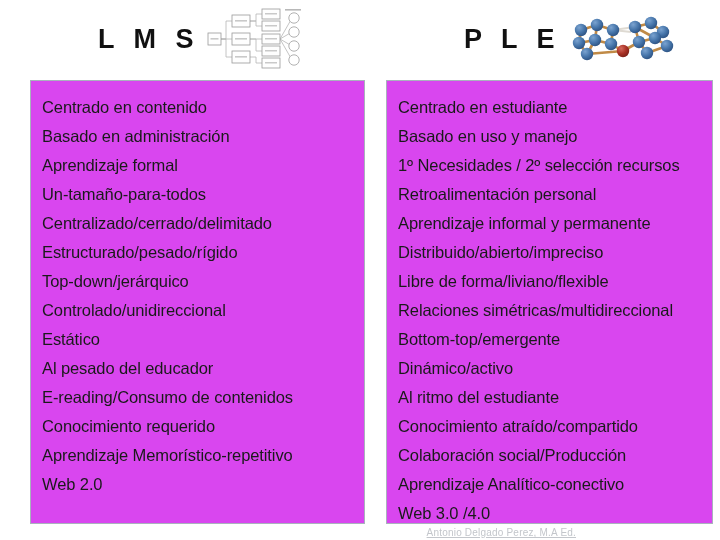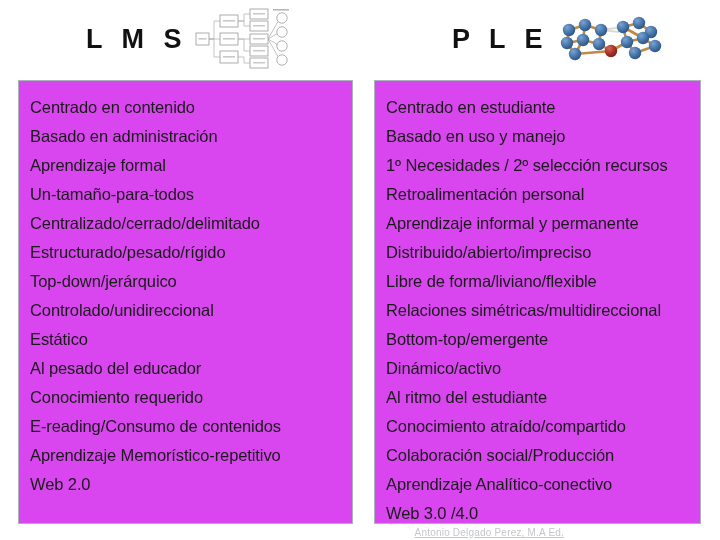--- a/index.html
+++ b/index.html
@@ -12,20 +12,21 @@
     height: 540px;
     background: #ffffff;
     font-family: "Liberation Sans", sans-serif;
     overflow: hidden;
     position: relative;
   }
   .slide {
     position: relative;
     width: 572px;
     height: 540px;
+    margin-left: 12px;
   }
 
   
   .heading {
     position: absolute;
     display: flex;
     align-items: center;
     height: 62px;
     top: 8px;
   }
@@ -234,22 +235,22 @@
       <li>Centrado en contenido</li>
       <li>Basado en administración</li>
       <li>Aprendizaje formal</li>
       <li>Un-tamaño-para-todos</li>
       <li>Centralizado/cerrado/delimitado</li>
       <li>Estructurado/pesado/rígido</li>
       <li>Top-down/jerárquico</li>
       <li>Controlado/unidireccional</li>
       <li>Estático</li>
       <li>Al pesado del educador</li>
+      <li>E-reading/Consumo de contenidos</li>
       <li>Conocimiento requerido</li>
-      <li>E-reading/Consumo de contenidos</li>
       <li>Aprendizaje Memorístico-repetitivo</li>
       <li>Web 2.0</li>
     </ul>
   </div>
 
   <div class="col col-ple">
     <ul class="col-list">
       <li>Centrado en estudiante</li>
       <li>Basado en uso y manejo</li>
       <li>1º Necesidades / 2º selección recursos</li>

